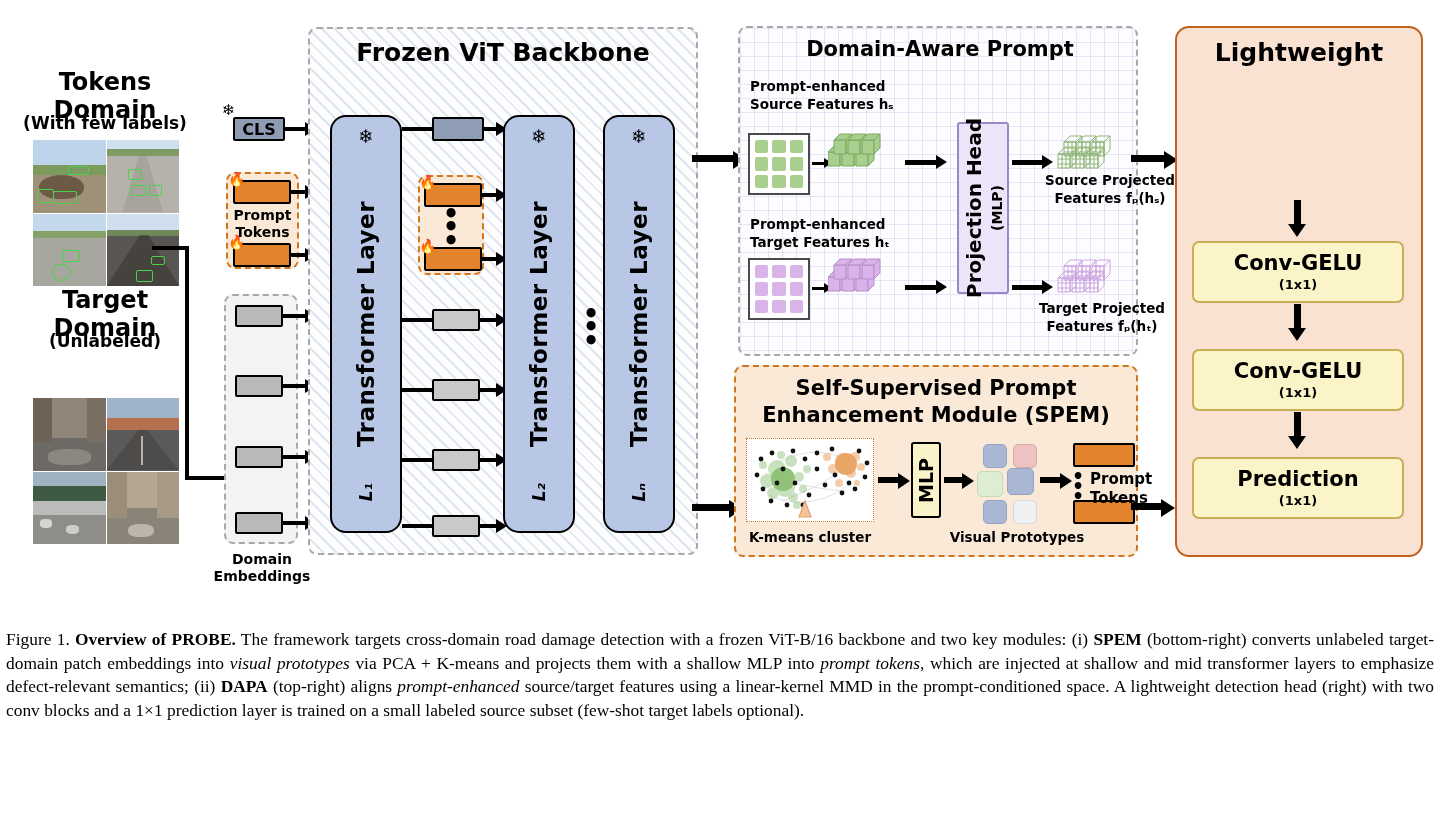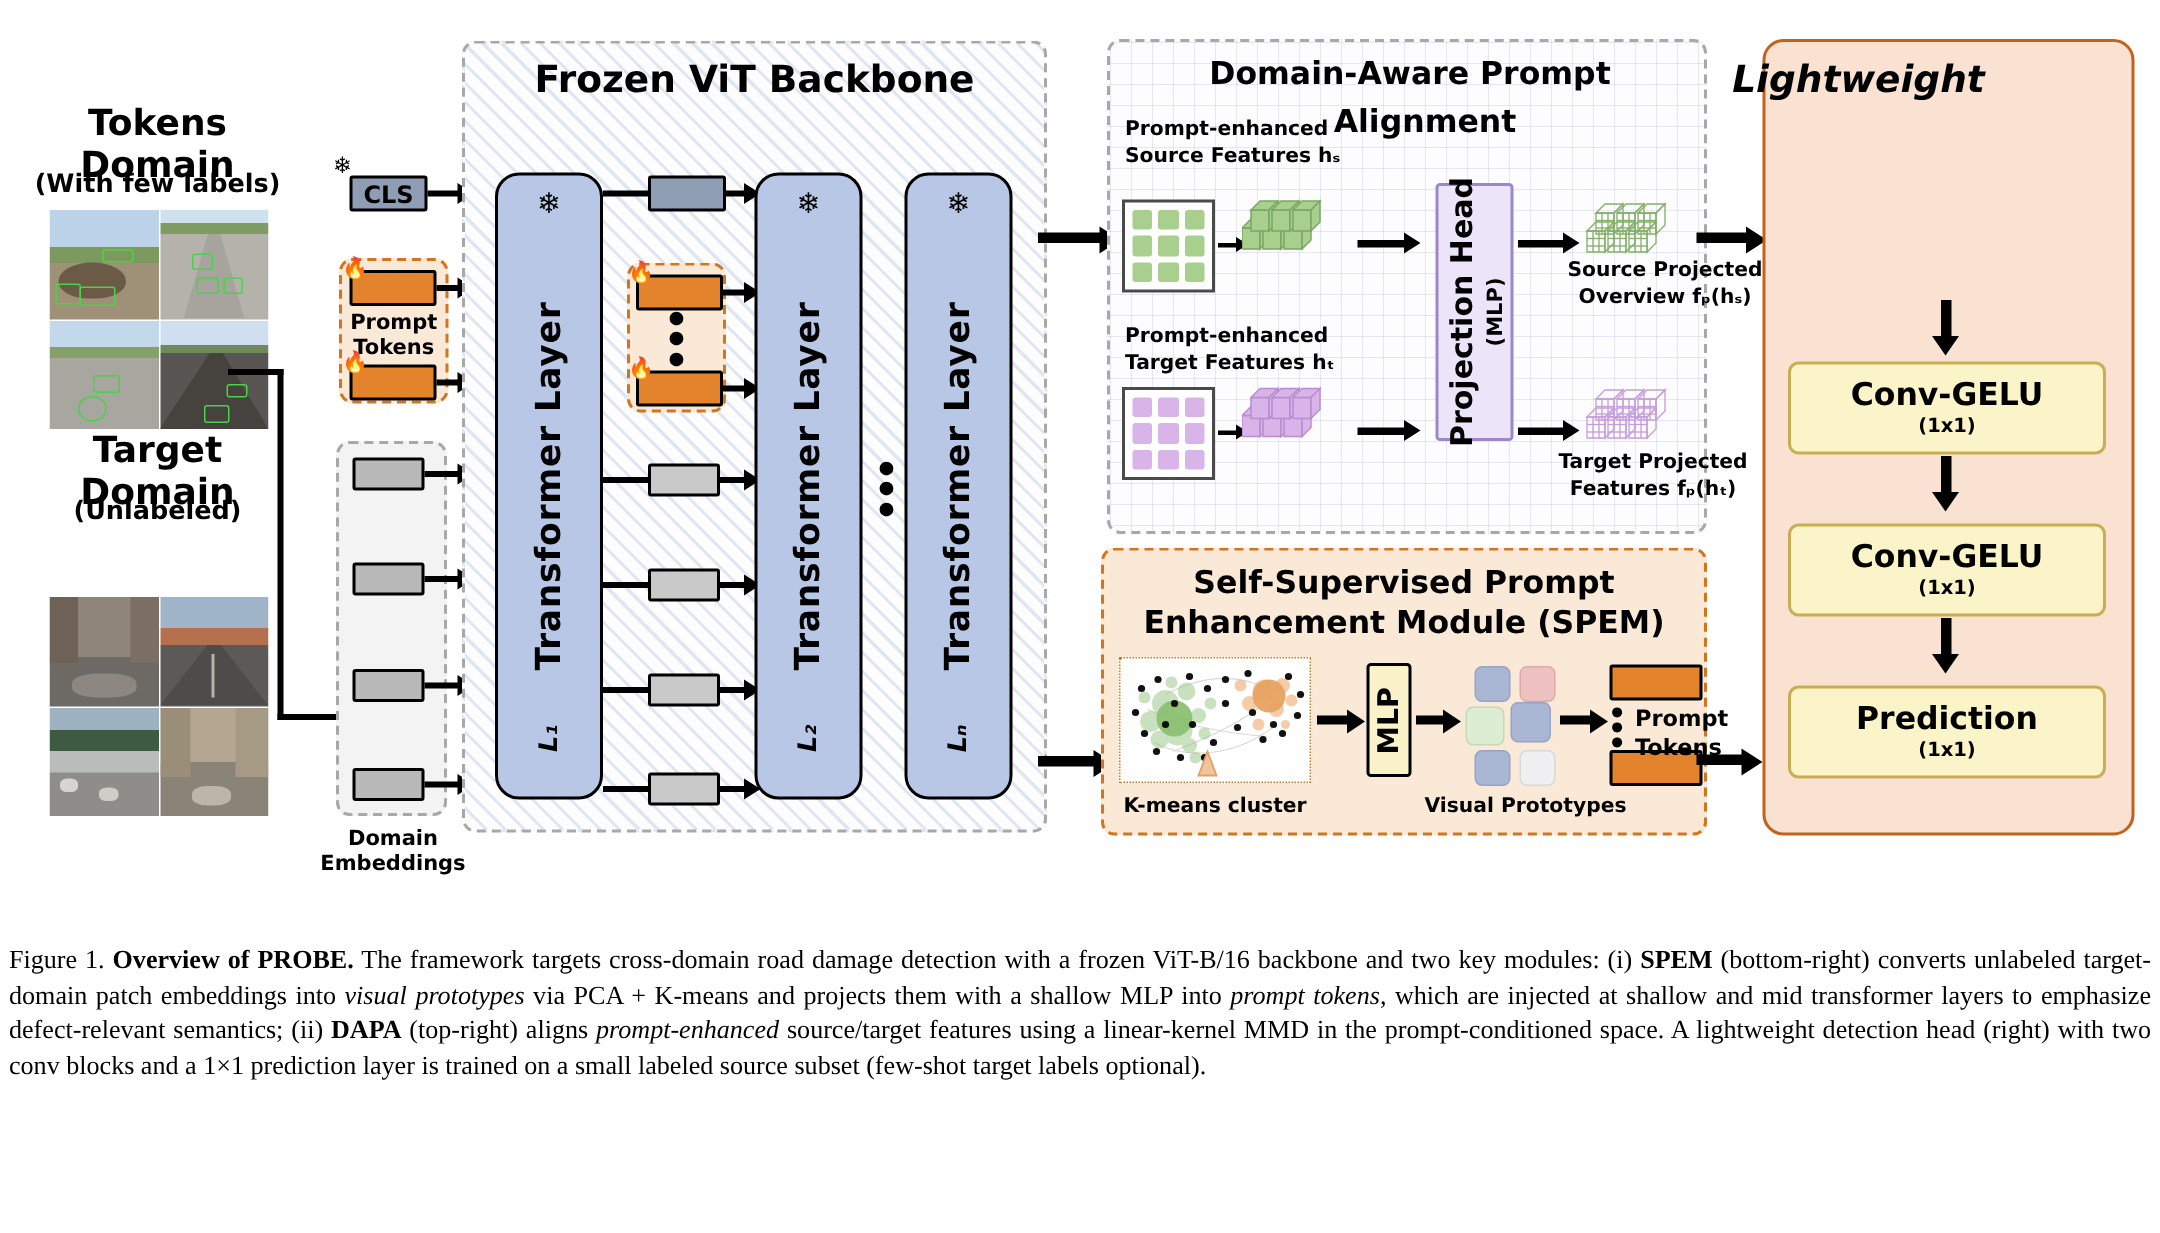--- a/index.html
+++ b/index.html
@@ -268,21 +268,20 @@
   <div class="abs" style="left:629px;top:483px;font-size:17px;font-style:italic;font-weight:700;
               writing-mode:vertical-rl;transform:rotate(180deg);">Lₙ</div>
 
   <div class="aline" style="left:692px;top:155px;width:46px;height:7px;"></div>
   <div class="ahead ahead-r" style="left:733px;top:151px;border-left-width:14px;border-top-width:9px;border-bottom-width:9px;"></div>
   <div class="aline" style="left:692px;top:504px;width:42px;height:7px;"></div>
   <div class="ahead ahead-r" style="left:729px;top:500px;border-left-width:14px;border-top-width:9px;border-bottom-width:9px;"></div>
 
   <div class="abs dash-gray graph" style="left:738px;top:26px;width:400px;height:330px;"></div>
   <div class="abs ctr title-md" style="left:760px;top:36px;width:360px;height:28px;">Domain-Aware Prompt</div>
-  <div class="abs ctr title-md" style="left:860px;top:68px;width:180px;height:28px;">Alignment</div>
 
   <div class="abs lbl-sm" style="left:750px;top:78px;width:200px;">Prompt-enhanced</div>
   <div class="abs lbl-sm" style="left:750px;top:96px;width:200px;">Source Features hₛ</div>
 
   <div class="abs fmat" style="left:748px;top:133px;width:62px;height:62px;">
     <div class="fcell" style="background:#a8cf8e"></div>
       <div class="fcell" style="background:#a8cf8e"></div>
       <div class="fcell" style="background:#a8cf8e"></div>
     <div class="fcell" style="background:#a8cf8e"></div>
       <div class="fcell" style="background:#a8cf8e"></div>
@@ -401,21 +400,21 @@
            <line x1="4" y1="10" x2="4" y2="24"></line>
             <line x1="8" y1="10" x2="8" y2="24"></line>
             <line x1="0" y1="15" x2="12" y2="15"></line>
             <line x1="0" y1="20" x2="12" y2="20"></line>
           </g>
       </g>
     </g>
   </svg>
 
   <div class="abs lbl-sm" style="left:1020px;top:172px;width:180px;text-align:center;">Source Projected</div>
-  <div class="abs lbl-sm" style="left:1020px;top:190px;width:180px;text-align:center;">Overview fₚ(hₛ)</div>
+  <div class="abs lbl-sm" style="left:1020px;top:190px;width:180px;text-align:center;">Features fₚ(hₛ)</div>
 
   <div class="abs lbl-sm" style="left:750px;top:216px;width:200px;">Prompt-enhanced</div>
   <div class="abs lbl-sm" style="left:750px;top:234px;width:200px;">Target Features hₜ</div>
 
   <div class="abs fmat" style="left:748px;top:258px;width:62px;height:62px;">
     <div class="fcell" style="background:#d8b4e8"></div>
       <div class="fcell" style="background:#d8b4e8"></div>
       <div class="fcell" style="background:#d8b4e8"></div>
     <div class="fcell" style="background:#d8b4e8"></div>
       <div class="fcell" style="background:#d8b4e8"></div>
@@ -637,21 +636,21 @@
       <span>•</span>
       <span>•</span>
   </div>
   <div class="abs lbl" style="left:1090px;top:470px;width:80px;">Prompt</div>
   <div class="abs lbl" style="left:1090px;top:489px;width:80px;">Tokens</div>
 
   <div class="aline" style="left:1131px;top:503px;width:34px;height:7px;"></div>
   <div class="ahead ahead-r" style="left:1161px;top:499px;border-left-width:14px;border-top-width:9px;border-bottom-width:9px;"></div>
 
   <div class="abs head-panel" style="left:1175px;top:26px;width:248px;height:531px;"></div>
-  <div class="abs ctr title-lg" style="left:1120px;top:38px;width:238px;height:30px;font-style:italic;">Lightweight</div>
+  <div class="abs ctr title-lg" style="left:1180px;top:38px;width:238px;height:30px;">Lightweight</div>
 
   <div class="aline" style="left:1294px;top:200px;width:7px;height:26px;"></div>
   <div class="ahead ahead-d" style="left:1288px;top:224px;"></div>
 
   <div class="abs head-blk" style="left:1192px;top:241px;width:212px;height:62px;">
     <div class="b1">Conv-GELU</div>
     <div class="b2">(1x1)</div>
   </div>
   <div class="aline" style="left:1294px;top:304px;width:7px;height:26px;"></div>
   <div class="ahead ahead-d" style="left:1288px;top:328px;"></div>

